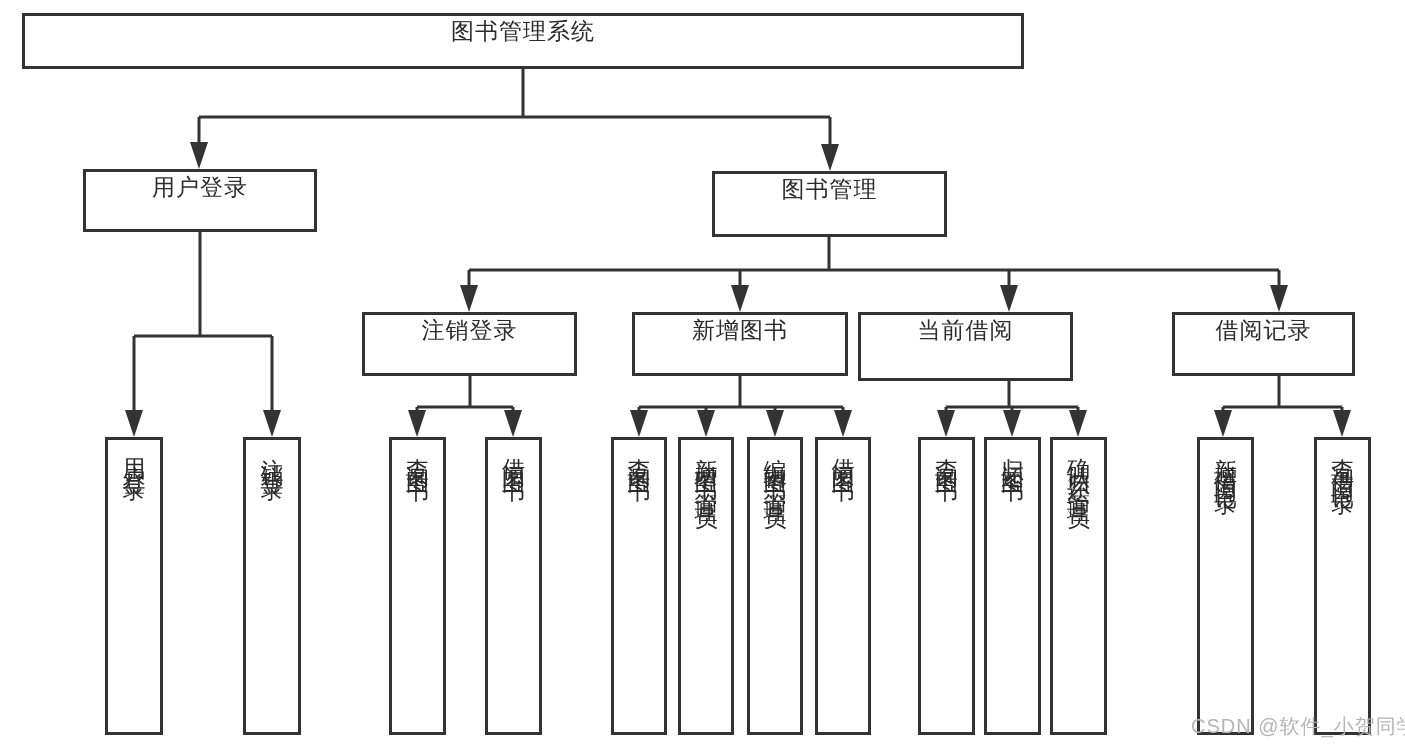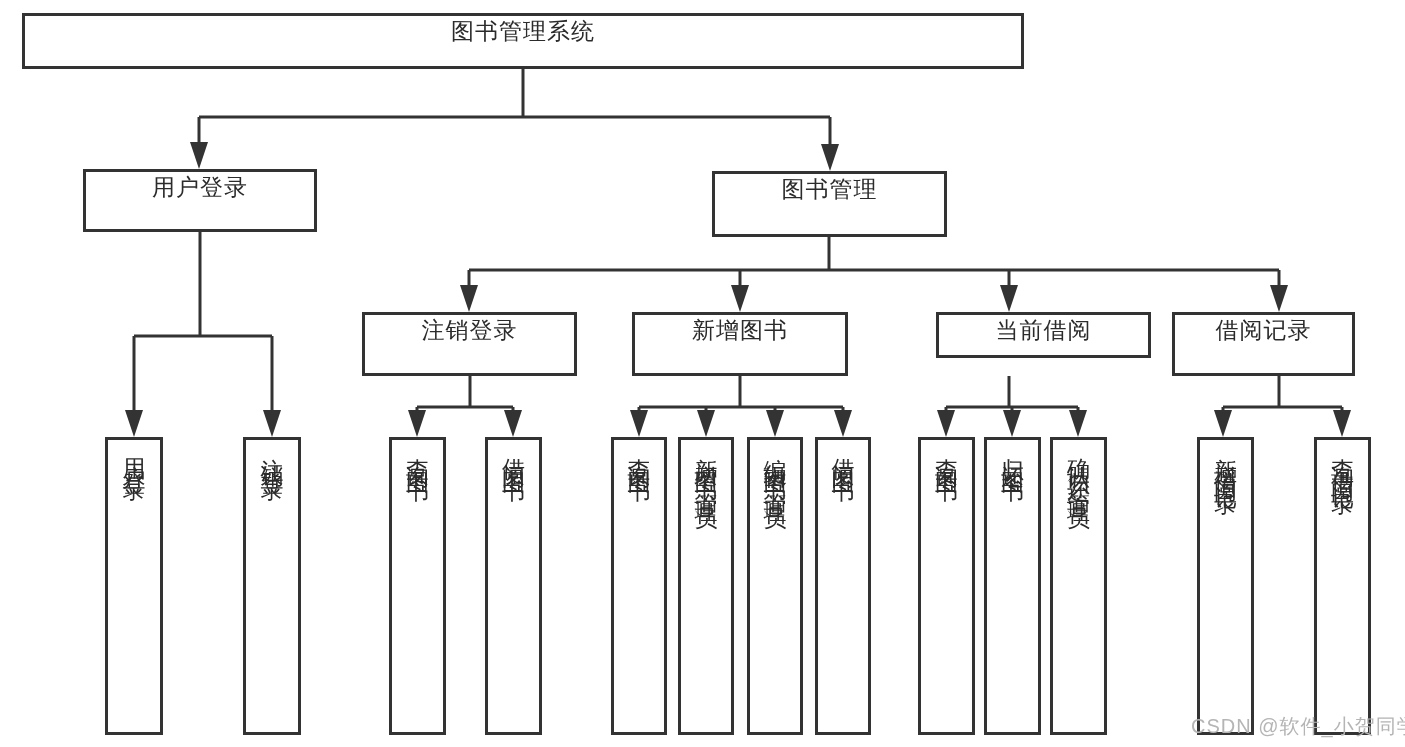--- a/index.html
+++ b/index.html
@@ -27,21 +27,21 @@
     letter-spacing:7px;
     line-height:1;
     color:#2b2b2b;
   }
   
   .n-root   {left:22px;  top:13px;  width:1002px; height:56px;}
   .n-login  {left:83px;  top:169px; width:234px;  height:63px;}
   .n-mgmt   {left:712px; top:171px; width:235px;  height:66px;}
   .n-rec    {left:362px; top:312px; width:215px;  height:64px;}
   .n-borrow {left:632px; top:312px; width:216px;  height:64px;}
-  .n-cur    {left:936px; top:312px; width:215px;  height:46px;}
+  .n-cur    {left:858px; top:312px; width:215px;  height:69px;}
   .n-hist   {left:1172px;top:312px; width:183px;  height:64px;}
   
   .vnode{top:437px;height:298px;}
   .n-a1{left:105px;width:58px;}
   .n-a2{left:243px;width:58px;}
   .n-b1{left:389px;width:57px;}
   .n-b2{left:485px;width:57px;}
   .n-c1{left:611px;width:56px;}
   .n-c2{left:678px;width:56px;}
   .n-c3{left:747px;width:56px;}

